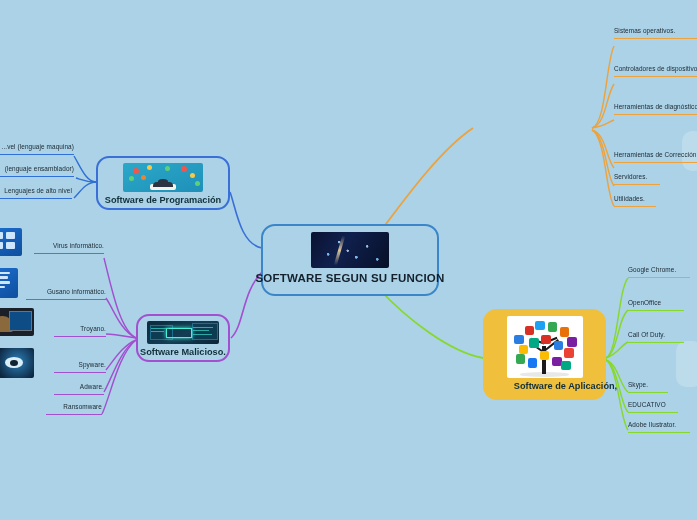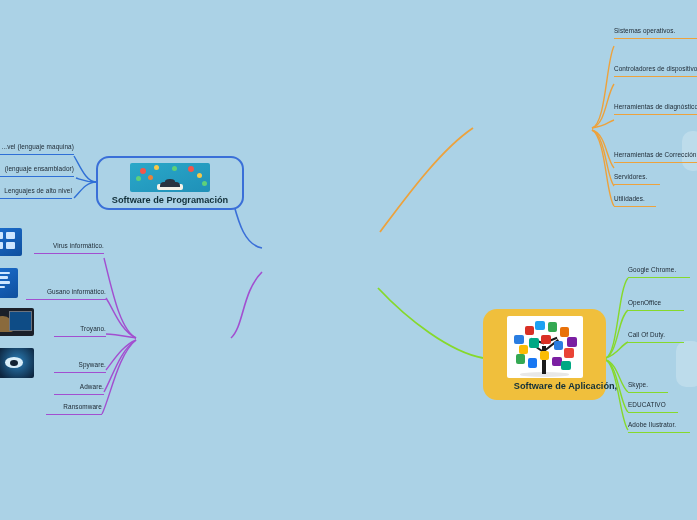--- a/index.html
+++ b/index.html
@@ -171,22 +171,28 @@
     <path d="M606,358 C618,352 618,318 628,310" fill="none" stroke="#86d92b" stroke-width="1.4"></path>
     <path d="M606,358 C618,354 620,346 628,342" fill="none" stroke="#86d92b" stroke-width="1.4"></path>
     <path d="M606,360 C618,364 620,386 628,392" fill="none" stroke="#86d92b" stroke-width="1.4"></path>
     <path d="M606,360 C618,366 620,404 628,412" fill="none" stroke="#86d92b" stroke-width="1.4"></path>
     <path d="M606,360 C618,368 620,420 628,430" fill="none" stroke="#86d92b" stroke-width="1.4"></path>
   </svg>
 
   <div class="ghostnode" style="left:676px;top:341px;width:26px;height:46px;"></div>
   <div class="ghostnode" style="left:682px;top:131px;width:22px;height:40px;"></div>
 
-
-  <div class="node catnode cat-prog" style="left:96px;top:156px;width:148px;height:54px;">
+  <div class="node mainnode" style="left:261px;top:224px;width:178px;height:72px;">
+    <div class="thumb" style="width:78px;height:36px;">
+      <span class="pic pic-space"></span>
+    </div>
+    <div class="cap">SOFTWARE SEGUN SU FUNCION</div>
+  </div>
+
+  <div class="node catnode cat-prog" style="left:96px;top:156px;width:134px;height:54px;">
     <div class="thumb" style="width:80px;height:30px;">
       <span class="pic pic-dev">
         <i class="dot" style="left:12%;top:16%;width:6px;height:6px;background:#f2564b;"></i>
         <i class="dot" style="left:30%;top:8%;width:5px;height:5px;background:#f7c948;"></i>
         <i class="dot" style="left:52%;top:12%;width:5px;height:5px;background:#5ed07a;"></i>
         <i class="dot" style="left:72%;top:10%;width:6px;height:6px;background:#f2564b;"></i>
         <i class="dot" style="left:84%;top:34%;width:5px;height:5px;background:#f7c948;"></i>
         <i class="dot" style="left:8%;top:46%;width:5px;height:5px;background:#5ed07a;"></i>
         <i class="dot" style="left:22%;top:40%;width:5px;height:5px;background:#e8833a;"></i>
         <i class="dot" style="left:90%;top:62%;width:5px;height:5px;background:#5ed07a;"></i>
@@ -195,20 +201,35 @@
           <i class="pb"></i>
       </span>
     </div>
     <div class="cap">Software de Programación</div>
   </div>
 
   <div class="leaf ul-blue ta-right" style="left:-12px;top:142px;width:86px;">...vel (lenguaje maquina)</div>
   <div class="leaf ul-blue ta-right" style="left:-10px;top:164px;width:84px;">(lenguaje ensamblador)</div>
   <div class="leaf ul-blue ta-right" style="left:-8px;top:186px;width:80px;">Lenguajes de alto nivel</div>
 
+  <div class="node catnode cat-mal" style="left:136px;top:314px;width:94px;height:48px;">
+    <div class="thumb" style="width:72px;height:28px;">
+      <span class="pic pic-code">
+        <i class="scr" style="left:4%;top:18%;width:30%;height:56%;"></i>
+        <i class="scr" style="left:62%;top:10%;width:34%;height:66%;"></i>
+        <i class="glow"></i>
+        <i class="ln" style="left:6%;top:30%;width:24%;"></i>
+        <i class="ln" style="left:6%;top:44%;width:18%;"></i>
+        <i class="ln" style="left:64%;top:24%;width:28%;"></i>
+        <i class="ln" style="left:64%;top:40%;width:22%;"></i>
+        <i class="ln" style="left:64%;top:56%;width:26%;"></i>
+      </span>
+    </div>
+    <div class="cap">Software Malicioso.</div>
+  </div>
 
   <div class="thumb" style="position:absolute;left:-12px;top:228px;width:34px;height:28px;">
     <span class="pic pic-win">
       <i class="tile" style="left:18%;top:14%;width:26%;height:26%;"></i>
       <i class="tile" style="left:52%;top:14%;width:26%;height:26%;"></i>
       <i class="tile" style="left:18%;top:50%;width:26%;height:26%;"></i>
       <i class="tile" style="left:52%;top:50%;width:26%;height:26%;"></i>
     </span>
   </div>
   <div class="thumb" style="position:absolute;left:-14px;top:268px;width:32px;height:30px;">

